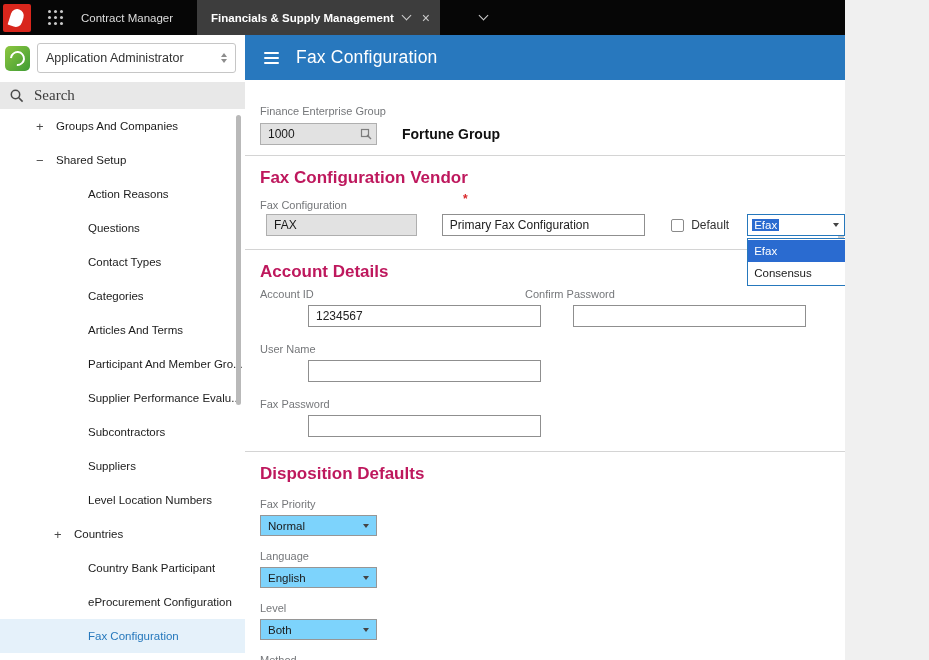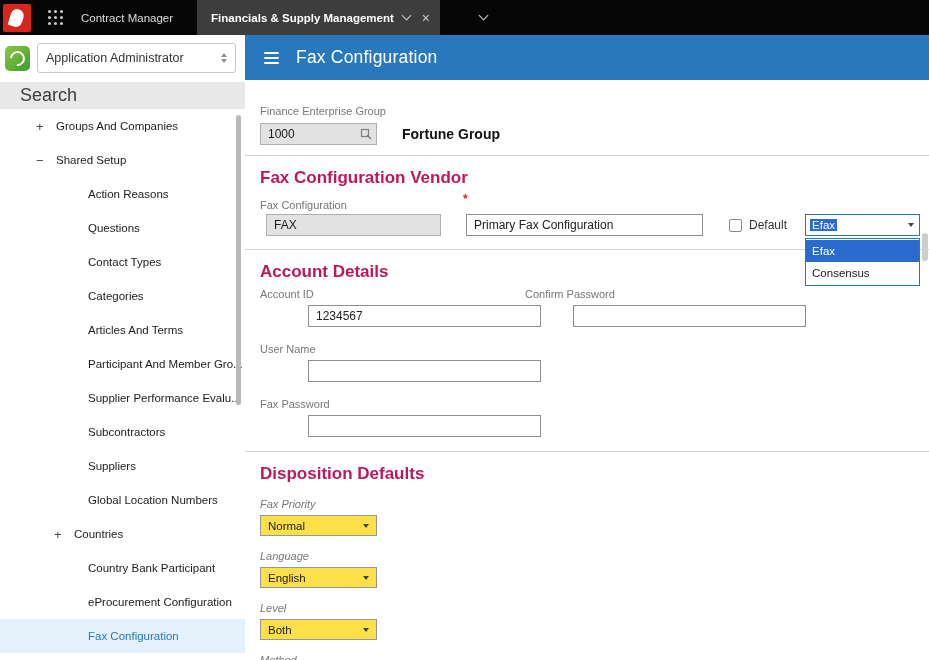--- a/index.html
+++ b/index.html
@@ -1,17 +1,17 @@
 <!DOCTYPE html>
 <html><head>
 <meta charset="utf-8">
 <style>
   * { margin:0; padding:0; box-sizing:border-box; }
   body { background:#f0f0f0; font-family:"Liberation Sans","DejaVu Sans",sans-serif; }
-  .screen { position:relative; width:929px; height:660px; background:#fff; overflow:hidden; color:#222; }
+  .screen { position:relative; width:845px; height:660px; background:#fff; overflow:hidden; color:#222; }
 
   
   .topbar { position:absolute; top:0; left:0; right:0; height:35px; background:#060606; display:flex; align-items:center; }
   .brand { width:28px; height:28px; margin-left:3px; background:#d8261c; border-radius:2px; position:relative; flex:none; }
   .brand::after { content:""; position:absolute; left:7px; top:5px; width:13px; height:18px; background:#fff; border-radius:7px 7px 7px 1px; transform:rotate(18deg); }
   .apps-grid { width:15px; height:15px; margin-left:17px; position:relative; flex:none; }
   .apps-grid .dot { position:absolute; left:0; top:0; width:3px; height:3px; border-radius:50%; background:#c9c9c9;
     box-shadow:6px 0 0 #c9c9c9,12px 0 0 #c9c9c9,0 6px 0 #c9c9c9,6px 6px 0 #c9c9c9,12px 6px 0 #c9c9c9,0 12px 0 #c9c9c9,6px 12px 0 #c9c9c9,12px 12px 0 #c9c9c9; }
   .app-title { color:#dedede; font-size:11.5px; margin-left:18px; white-space:nowrap; }
   .tab { height:35px; background:#3d3d3d; display:flex; align-items:center; margin-left:24px; padding:0 10px 0 14px; gap:9px; cursor:pointer; }
@@ -23,21 +23,21 @@
   
   .sidebar { position:absolute; top:35px; left:0; width:245px; bottom:0; background:#fff; }
   .role-row { display:flex; align-items:center; padding:8px 9px 9px 5px; gap:7px; }
   .app-logo { width:25px; height:25px; border-radius:5px; background:linear-gradient(135deg,#8dc63f,#3f9c35); position:relative; flex:none; }
   .app-logo::after { content:""; position:absolute; inset:5px; border:2.5px solid #fff; border-left-color:transparent; border-radius:50%; transform:rotate(-40deg); }
   .role-select { flex:1; height:30px; border:1px solid #c6c6c6; border-radius:3px; background:#fff; display:flex; align-items:center; justify-content:space-between; padding:0 8px; font-size:12.5px; color:#333; cursor:pointer; }
   .spinner { display:flex; flex-direction:column; gap:2px; }
   .tri-up { width:0; height:0; border-left:3.5px solid transparent; border-right:3.5px solid transparent; border-bottom:4.5px solid #8d8d8d; }
   .tri-down { width:0; height:0; border-left:3.5px solid transparent; border-right:3.5px solid transparent; border-top:4.5px solid #8d8d8d; }
   .search-bar { height:27px; background:#e8e8e8; display:flex; align-items:center; padding:0 10px; gap:10px; }
-  .search-input { flex:1; background:transparent; border:none; outline:none; font-family:Liberation Sans, sans-serif; font-size:18px; color:#222; }
+  .search-input { flex:1; background:transparent; border:none; outline:none; font-family:Liberation Serif, serif; font-size:15px; color:#222; }
   .search-input::placeholder { color:#3c3c3c; opacity:1; }
   .tree { position:relative; }
   .tree-row { height:34px; display:flex; align-items:center; font-size:11.5px; color:#1b1b1b; cursor:pointer; }
   .tree-row .expander { width:20px; flex:none; color:#4a4a4a; font-size:13px; }
   .tree-label { white-space:nowrap; overflow:hidden; }
   .indent-0 { padding-left:36px; }
   .indent-1 { padding-left:54px; }
   .indent-leaf { padding-left:88px; }
   .tree-row.selected { background:#e5f1fa; color:#2678bc; }
   .sidebar-scrollbar { position:absolute; top:80px; right:4px; width:5px; height:290px; background:#b9b9b9; border-radius:3px; }
@@ -83,22 +83,22 @@
 
   .account-grid { display:flex; gap:32px; margin-top:6px; }
   .col { width:233px; }
   .fgroup { margin-bottom:16px; }
   .fgroup:last-child { margin-bottom:0; }
   .fgroup .field-label { margin-bottom:5px; }
   .fgroup .text-input { width:100%; }
 
   .dgroup { margin-top:14px; }
   .dgroup:first-of-type { margin-top:6px; }
-  .dgroup .field-label { margin-bottom:5px;font-style:italic; }
-  .select { width:117px; height:21px; border:1px solid #969696; background:#fde047; display:flex; align-items:center; justify-content:space-between; padding:0 7px; font-size:11.5px; color:#1a1a1a; cursor:pointer; }
+  .dgroup .field-label { margin-bottom:5px; }
+  .select { width:117px; height:21px; border:1px solid #969696; background:#7dd3fc; display:flex; align-items:center; justify-content:space-between; padding:0 7px; font-size:11.5px; color:#1a1a1a; cursor:pointer; }
 
   .main-scrollbar { position:absolute; top:198px; right:1px; width:6px; height:28px; background:#cdcdcd; border-radius:3px; }
 </style>
 </head>
 <body>
 
 <div class="screen">
 
   <header class="topbar">
     <div class="brand"></div>
@@ -162,21 +162,21 @@
       <div class="tree-row indent-leaf">
         <span class="tree-label">Supplier Performance Evalu...</span>
       </div>
       <div class="tree-row indent-leaf">
         <span class="tree-label">Subcontractors</span>
       </div>
       <div class="tree-row indent-leaf">
         <span class="tree-label">Suppliers</span>
       </div>
       <div class="tree-row indent-leaf">
-        <span class="tree-label">Global Location Numbers</span>
+        <span class="tree-label">Level Location Numbers</span>
       </div>
       <div class="tree-row indent-1">
         <span class="expander">+</span>
         <span class="tree-label">Countries</span>
       </div>
       <div class="tree-row indent-leaf">
         <span class="tree-label">Country Bank Participant</span>
       </div>
       <div class="tree-row indent-leaf">
         <span class="tree-label">eProcurement Configuration</span>

